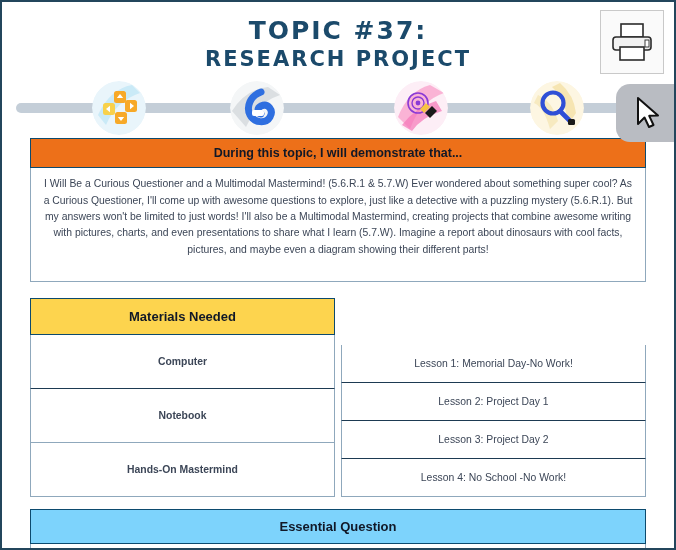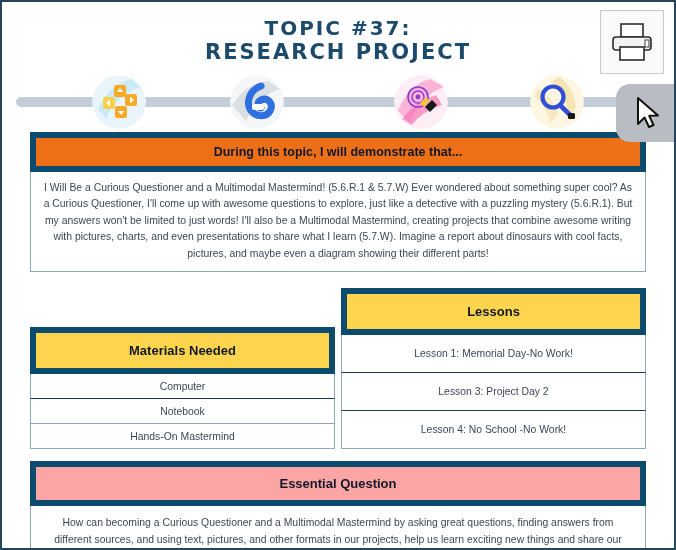--- a/index.html
+++ b/index.html
@@ -24,21 +24,21 @@
   }
 
   
   .title-block {
     padding-top: 14px;
     text-align: center;
   }
   .title-line {
     color: #1b4a6b;
     font-weight: bold;
-    font-size: 20px;
+    font-size: 25px;
     letter-spacing: 2.0px;
     line-height: 1.22;
     font-family: "DejaVu Sans", sans-serif;
     text-transform: uppercase;
   }
   .title-line.l2 {
     font-size: 21px;
   }
 
   
@@ -97,47 +97,47 @@
     justify-content: center;
     z-index: 40;
   }
 
   
   .card {
     margin: 0 28px;
     box-sizing: border-box;
   }
   .card-head {
-    border: 6px solid #0c4a6e;
+    border: 1px solid #0c4a6e;
     text-align: center;
     font-weight: bold;
     color: #111827;
     font-size: 12.5px;
     padding: 7px 4px;
     box-sizing: border-box;
   }
   .head-orange { background: #ed7019; }
   .head-yellow { background: #fdd44e; }
-  .head-teal   { background: #fca5a5; }
+  .head-teal   { background: #7dd3fc; }
 
   .card-body {
     border: 1px solid #8fa8bc;
     border-top: none;
     background: #ffffff;
     padding: 9px 12px;
     box-sizing: border-box;
     text-align: center;
     color: #3c4657;
     font-size: 10.4px;
     line-height: 1.58;
   }
 
   
   .demo-wrap { margin-top: 4px; }
-  .demo-body { padding: 8px 10px 9px 10px; }
+  .demo-body { padding: 8px 10px 23px 10px; }
 
   
   .tables {
     display: flex;
     gap: 6px;
     margin: 16px 28px 0 28px;
     align-items: flex-end;
   }
   .tcol { flex: 1 1 0; min-width: 0; }
   .tcol .card-head { font-size: 13px; padding: 10px 4px; }
@@ -146,21 +146,21 @@
     border-top: none;
     background: #ffffff;
     text-align: center;
     color: #3c4657;
     font-size: 10.4px;
     box-sizing: border-box;
     display: flex;
     align-items: center;
     justify-content: center;
   }
-  .tcol.left .trow { height: 25px; }
+  .tcol.left .trow { height: 54px; font-weight: bold; }
   .tcol.left .trow.sep-dark { border-bottom: 1px solid #1d3a52; }
   .tcol.right .trow { height: 38px; border-bottom: 1px solid #1d3a52; }
   .tcol.right .trow:nth-child(5) { border-bottom: 1px solid #a3a3a3; }
   .tcol.right .trow:last-child { border-bottom: 1px solid #8fa8bc; }
 
   
   .eq-wrap { margin-top: 12px; }
   .eq-head { font-size: 13px; padding: 9px 4px; }
   .eq-body { padding: 9px 12px 10px 12px; }
 </style>
@@ -249,22 +249,22 @@
   <div class="tables">
 
     <div class="tcol left">
       <div class="card-head head-yellow">Materials Needed</div>
       <div class="trow sep-dark">Computer</div>
       <div class="trow">Notebook</div>
       <div class="trow">Hands-On Mastermind</div>
     </div>
 
     <div class="tcol right">
-      <div class="card-head head-yellow">Lessons</div>
       <div class="trow">Lesson 1: Memorial Day-No Work!</div>
+      <div class="trow">Lesson 2: Project Day 1</div>
       <div class="trow">Lesson 3: Project Day 2</div>
       <div class="trow">Lesson 4: No School -No Work!</div>
     </div>
 
   </div>
 
   <div class="card eq-wrap">
     <div class="card-head head-teal eq-head">Essential Question</div>
     <div class="card-body eq-body">How can becoming a Curious Questioner and a Multimodal Mastermind by asking great questions, finding answers from different sources, and using text, pictures, and other formats in our projects, help us learn exciting new things and share our knowledge with others in creative and engaging ways?</div>
   </div>

